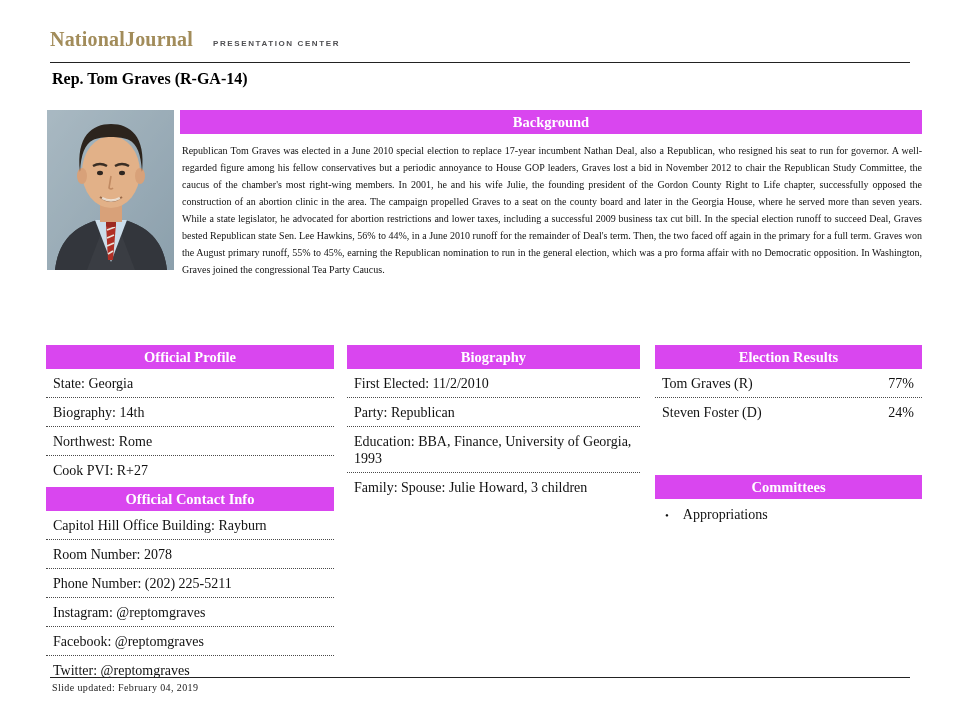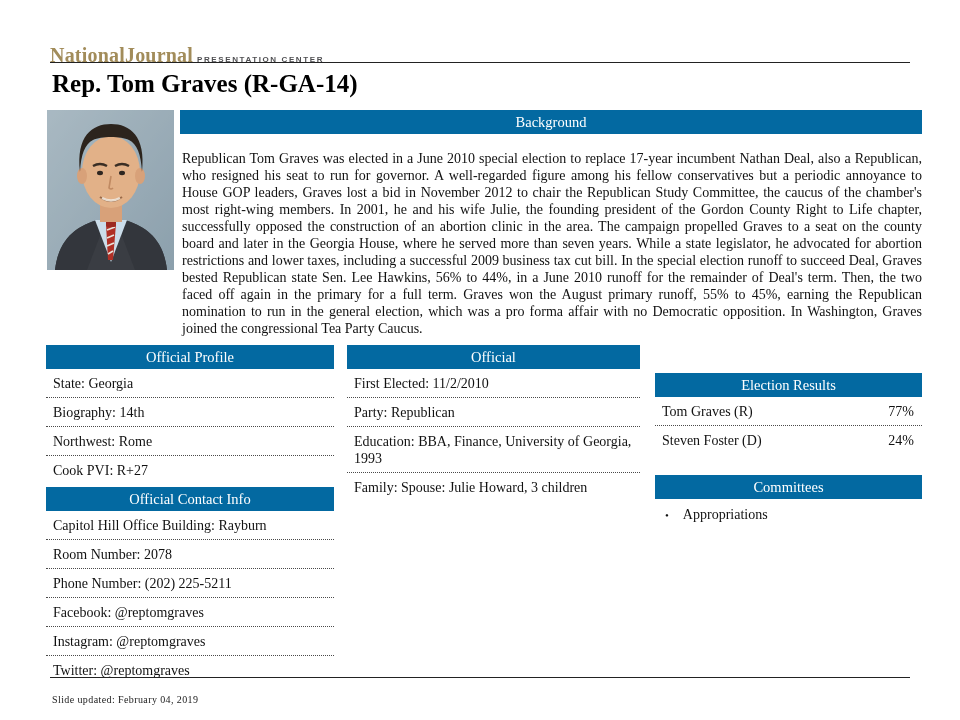--- a/index.html
+++ b/index.html
@@ -1,64 +1,64 @@
 <!DOCTYPE html>
 <html><head>
 <meta charset="utf-8">
 <style>
   html,body { margin:0; padding:0; background:#ffffff; }
   .slide {
     position:relative; width:960px; height:720px; background:#ffffff;
     font-family:"Liberation Serif","DejaVu Serif",serif; color:#111; overflow:hidden;
   }
   
-  .brand { position:absolute; left:50px; top:44px; display:flex; align-items:baseline; gap:4px; }
+  .brand { position:absolute; left:50px; top:28px; display:flex; align-items:baseline; gap:20px; }
   .logo-main { font-size:20px; font-weight:bold; color:#A28C5A; letter-spacing:0.2px; }
   .logo-sub  { font-family:"Liberation Sans",sans-serif; font-size:8px; font-weight:bold;
                color:#4f4f52; letter-spacing:1.6px;text-align:right; }
   .rule-top { position:absolute; left:50px; top:62px; width:860px; border-top:1.5px solid #222; }
-  .title { position:absolute; left:52px; top:70px; margin:0; font-size:25px; font-weight:bold; color:#000; }
+  .title { position:absolute; left:52px; top:70px; margin:0; font-size:16px; font-weight:bold; color:#000; }
 
   
   .photo { position:absolute; left:47px; top:110px; width:127px; height:160px; overflow:hidden; }
   .photo svg { display:block; }
 
   
   .bar {
-    background:#0369a1; color:#ffffff; text-align:center;
-    height:24px; line-height:24px; font-size:14.5px;
+    background:#d946ef; color:#ffffff; text-align:center;
+    height:24px; line-height:24px; font-size:14.5px;font-weight:bold;
   }
 
   
   .bg-sec  { position:absolute; left:180px; top:110px; width:742px; }
-  .bg-text { margin:16px 0 0 2px; font-size:14px; line-height:17px; text-align:justify; color:#111; }
+  .bg-text { margin:8px 0 0 2px; font-size:10px; line-height:17px; text-align:justify; color:#111; }
 
   
   .tbl { position:absolute; }
   .col1 { left:46px;  top:345px; width:288px; }
   .col2 { left:347px; top:345px; width:293px; }
-  .col3 { left:655px; top:345px; width:267px;margin-top:28px; }
+  .col3 { left:655px; top:345px; width:267px; }
   .contact    { left:46px;  top:487px; width:288px; }
   .committees { left:655px; top:475px; width:267px; }
 
   .trow {
     font-size:14px; line-height:17px; padding:6px 6px 5px 7px; color:#111;
     border-bottom:1px dotted #4a4a4a;
   }
   .tbl .trow:last-child { border-bottom:none; }
   .trow.center { text-align:center; }
   .erow { display:flex; justify-content:space-between; }
   .erow .pct { padding-right:2px; }
 
   .citem { display:flex; gap:14px; font-size:14px; padding:8px 6px 5px 10px; }
   .citem .bullet { font-size:11px; line-height:17px; }
 
   
   .rule-bottom { position:absolute; left:50px; top:677px; width:860px; border-top:1px solid #222; }
-  .footer-text { position:absolute; left:52px; top:682px; font-size:10px; letter-spacing:0.4px; color:#1a1a1a;margin-top:12px; }
+  .footer-text { position:absolute; left:52px; top:682px; font-size:10px; letter-spacing:0.4px; color:#1a1a1a; }
 </style>
 </head>
 <body>
 
 <div class="slide">
 
   <div class="brand">
     <span class="logo-main">NationalJournal</span>
     <span class="logo-sub">PRESENTATION CENTER</span>
   </div>
@@ -116,21 +116,21 @@
 
   <section class="tbl col1">
     <div class="bar">Official Profile</div>
     <div class="trow">State: Georgia</div>
     <div class="trow">Biography: 14th</div>
     <div class="trow">Northwest: Rome</div>
     <div class="trow">Cook PVI: R+27</div>
   </section>
 
   <section class="tbl col2">
-    <div class="bar">Official</div>
+    <div class="bar">Biography</div>
     <div class="trow">First Elected: 11/2/2010</div>
     <div class="trow">Party: Republican</div>
     <div class="trow">Education: BBA, Finance, University of Georgia, 1993</div>
     <div class="trow">Family: Spouse: Julie Howard, 3 children</div>
   </section>
 
   <section class="tbl col3">
     <div class="bar">Election Results</div>
     <div class="trow erow">
       <span>Tom Graves (R)</span>
@@ -140,22 +140,22 @@
       <span>Steven Foster (D)</span>
       <span class="pct">24%</span>
     </div>
   </section>
 
   <section class="tbl contact">
     <div class="bar">Official Contact Info</div>
     <div class="trow">Capitol Hill Office Building: Rayburn</div>
     <div class="trow">Room Number: 2078</div>
     <div class="trow">Phone Number: (202) 225-5211</div>
+    <div class="trow">Instagram: @reptomgraves</div>
     <div class="trow">Facebook: @reptomgraves</div>
-    <div class="trow">Instagram: @reptomgraves</div>
     <div class="trow">Twitter: @reptomgraves</div>
   </section>
 
   <section class="tbl committees">
     <div class="bar">Committees</div>
     <div class="citem">
       <span class="bullet">•</span>
       <span>Appropriations</span>
     </div>
   </section>

